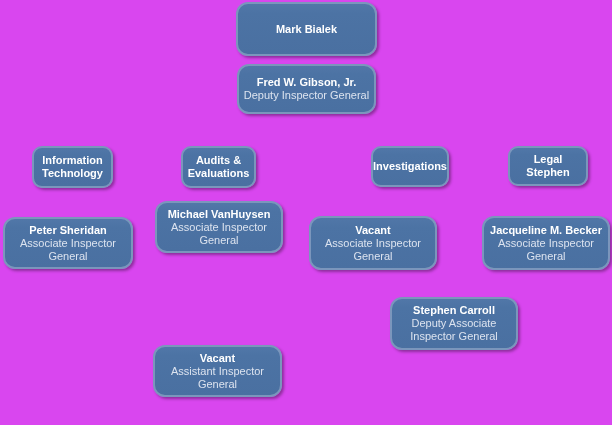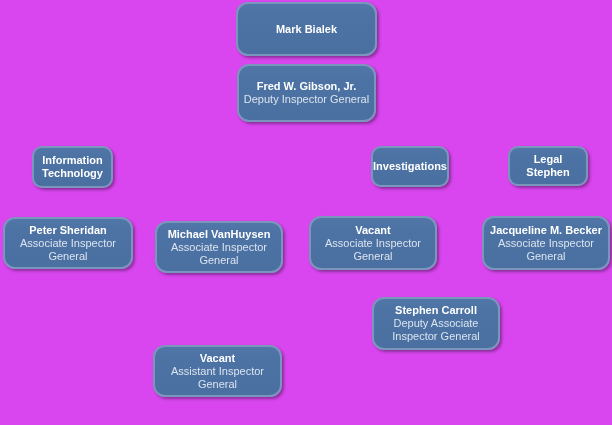--- a/index.html
+++ b/index.html
@@ -35,50 +35,53 @@
     font-size: 11px;
     line-height: 13px;
   }
   .org-node .subtitle {
     color: #dce3ef;
     font-size: 11px;
     line-height: 13px;
   }
   
   .n0  { left: 236px; top: 2px;   width: 141px; height: 54px; }
-  .n1  { left: 237px; top: 64px;  width: 139px; height: 58px; }
+  .n1  { left: 237px; top: 64px;  width: 139px; height: 50px; }
   .n2  { left: 32px;  top: 146px; width: 81px;  height: 42px; border-radius: 10px; }
   .n3  { left: 181px; top: 146px; width: 75px;  height: 42px; border-radius: 10px; }
   .n4  { left: 371px; top: 146px; width: 78px;  height: 41px; border-radius: 10px; align-items: center; }
   .n5  { left: 508px; top: 146px; width: 80px;  height: 40px; border-radius: 10px; }
   .n6  { left: 3px;   top: 217px; width: 130px; height: 52px; }
-  .n7  { left: 155px; top: 221px; width: 128px; height: 52px; }
+  .n7  { left: 155px; top: 201px; width: 128px; height: 52px; }
   .n8  { left: 309px; top: 216px; width: 128px; height: 54px; }
   .n9  { left: 482px; top: 216px; width: 128px; height: 54px; }
-  .n10 { left: 372px; top: 297px; width: 128px; height: 53px; }
+  .n10 { left: 390px; top: 297px; width: 128px; height: 53px; }
   .n11 { left: 153px; top: 345px; width: 129px; height: 52px; }
 </style>
 </head>
 <body>
 
 <div class="canvas">
 
   <div class="org-node n0">
     <span class="title">Mark Bialek</span>
   </div>
 
   <div class="org-node n1">
     <span class="title">Fred W. Gibson, Jr.</span>
     <span class="subtitle">Deputy Inspector General</span>
   </div>
 
   <div class="org-node n2">
     <span class="title">Information Technology</span>
   </div>
 
+  <div class="org-node n3">
+    <span class="title">Audits &amp; Evaluations</span>
+  </div>
 
   <div class="org-node n4">
     <span class="title">Investigations</span>
   </div>
 
   <div class="org-node n5">
     <span class="title">Legal Stephen</span>
   </div>
 
   <div class="org-node n6">

